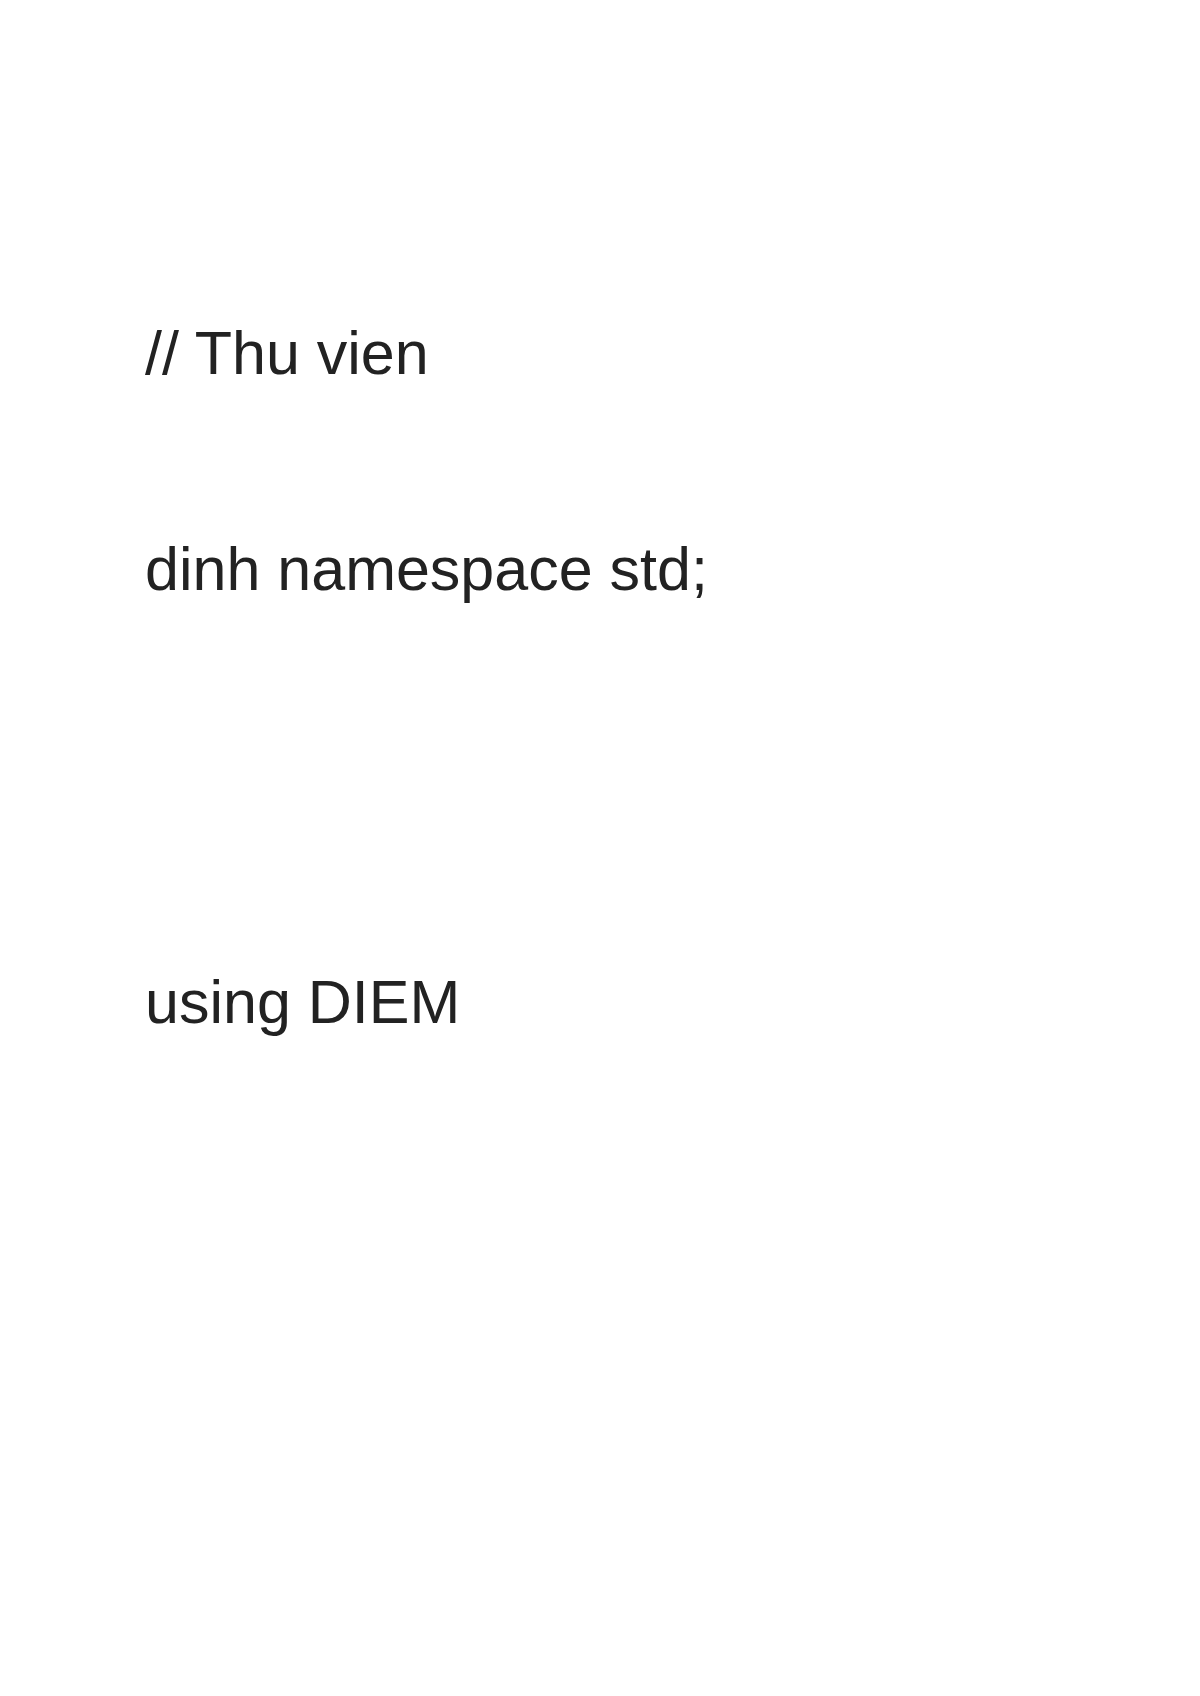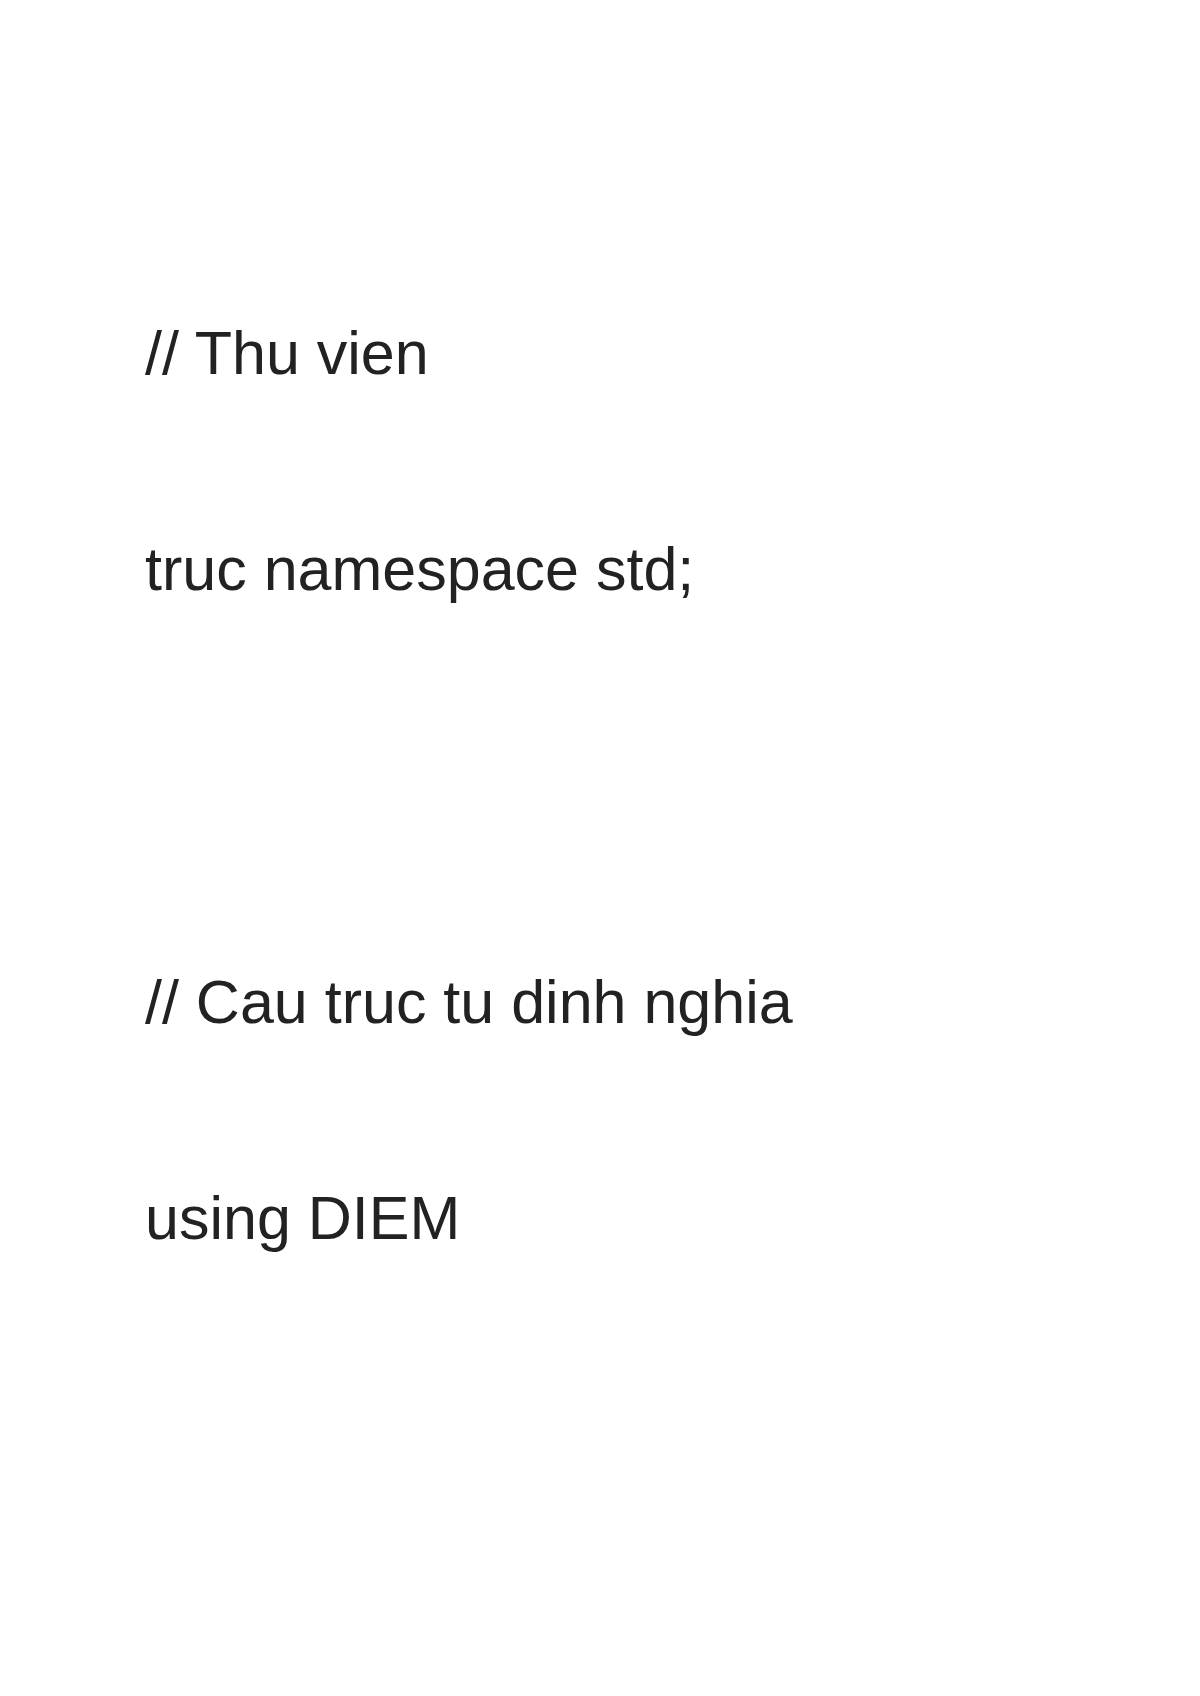--- a/index.html
+++ b/index.html
@@ -37,23 +37,22 @@
       height: 72.1px;
       display: block;
     }
   </style>
 </head>
 <body>
 
 <div class="page">
   <div class="code-block">
     <span class="code-line">// Thu vien</span>
-    <span class="code-line">truc namespace std;</span>
+    <span class="code-line">dinh namespace std;</span>
     <span class="code-line"></span>
-    <span class="code-line">// Cau truc tu dinh nghia</span>
     <span class="code-line">using DIEM</span>
     
     
     
     
     
     
     
     
     

